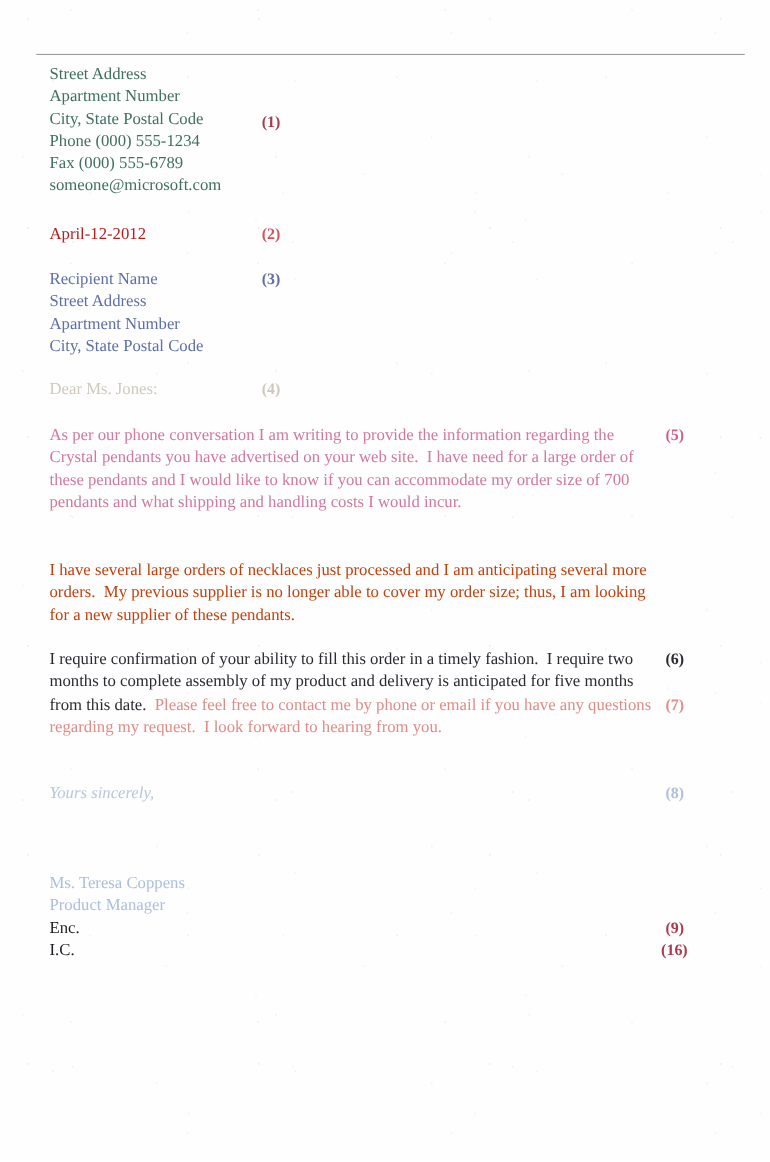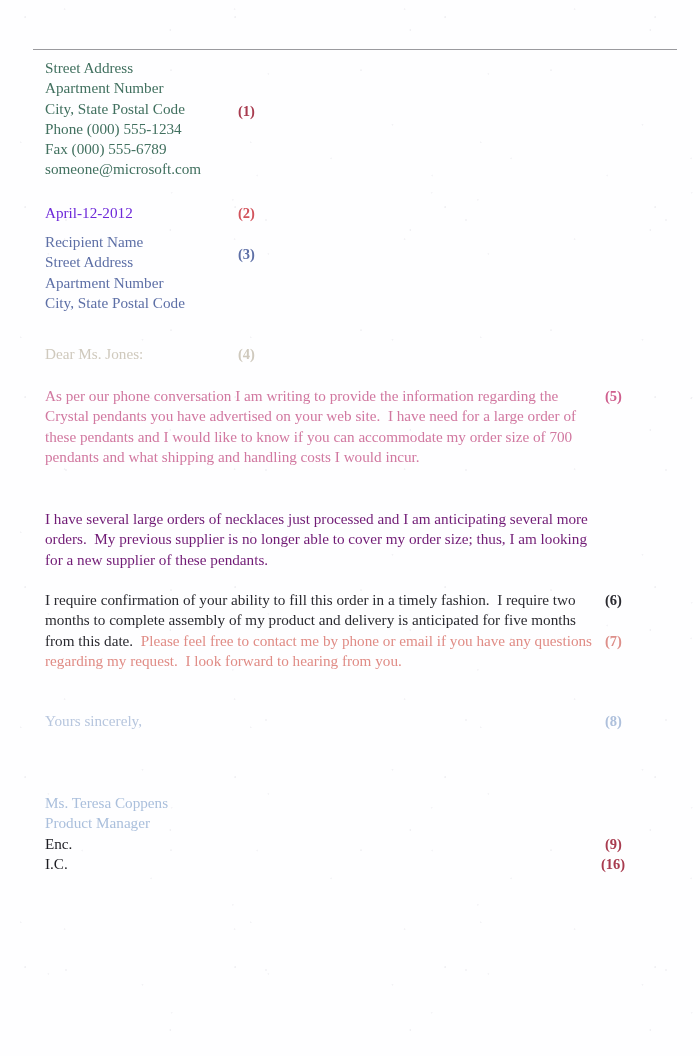--- a/index.html
+++ b/index.html
@@ -55,28 +55,28 @@
     line-height: 20.3px;
     white-space: pre-wrap;
   }
   .marker {
     position: absolute;
     font-weight: bold;
     font-size: 14.5px;
     line-height: 20.3px;
   }
   .sender      { color: #41705f; }
-  .date        { color: #6d28d9; text-align: right; }
+  .date        { color: #b91c1c; text-align: right; }
   .recipient   { color: #5d6fa6; }
   .salutation  { color: #cfc9bd; }
   .para-pink   { color: #d178a0; }
-  .para-pink2  { color: #701a75; }
+  .para-pink2  { color: #c2410c; }
   .para-black  { color: #2a2a30; }
   .inline-red  { color: #e08c86; margin-top: 12px; }
-  .closing     { color: #b7c6de; }
+  .closing     { color: #b7c6de; font-style: italic; }
   .signature   { color: #aabfdc; }
   .plain-black { color: #1c1c22; }
 
   .m-dark   { color: #a83b4f; }
   .m-red    { color: #d2535c; }
   .m-blue   { color: #5d6fa6; }
   .m-faded  { color: #cfc9bd; }
   .m-pink   { color: #cf5f8e; }
   .m-black  { color: #2a2a30; }
   .m-salmon { color: #dd8f8a; }
@@ -95,21 +95,21 @@
 <span>Apartment Number</span>
 <span>City, State Postal Code</span>
 <span>Phone (000) 555-1234</span>
 <span>Fax (000) 555-6789</span>
 <span>someone@microsoft.com</span></div>
   <div class="marker m-dark" style="left:238px; top:101px;">(1)</div>
 
   <div class="block date" style="top:203px;">April-12-2012</div>
   <div class="marker m-red" style="left:238px; top:203px;">(2)</div>
 
-  <div class="block recipient" style="top:232px;"><span>Recipient Name</span>
+  <div class="block recipient" style="top:244px;"><span>Recipient Name</span>
 <span>Street Address</span>
 <span>Apartment Number</span>
 <span>City, State Postal Code</span></div>
   <div class="marker m-blue" style="left:238px; top:244px;">(3)</div>
 
   <div class="block salutation" style="top:344px;">Dear Ms. Jones:</div>
   <div class="marker m-faded" style="left:238px; top:344px;">(4)</div>
 
   <div class="block para-pink" style="top:386px; width:552px;">As per our phone conversation I am writing to provide the information regarding the Crystal pendants you have advertised on your web site.  I have need for a large order of these pendants and I would like to know if you can accommodate my order size of 700 pendants and what shipping and handling costs I would incur.</div>
   <div class="marker m-pink" style="left:605px; top:386px;">(5)</div>

